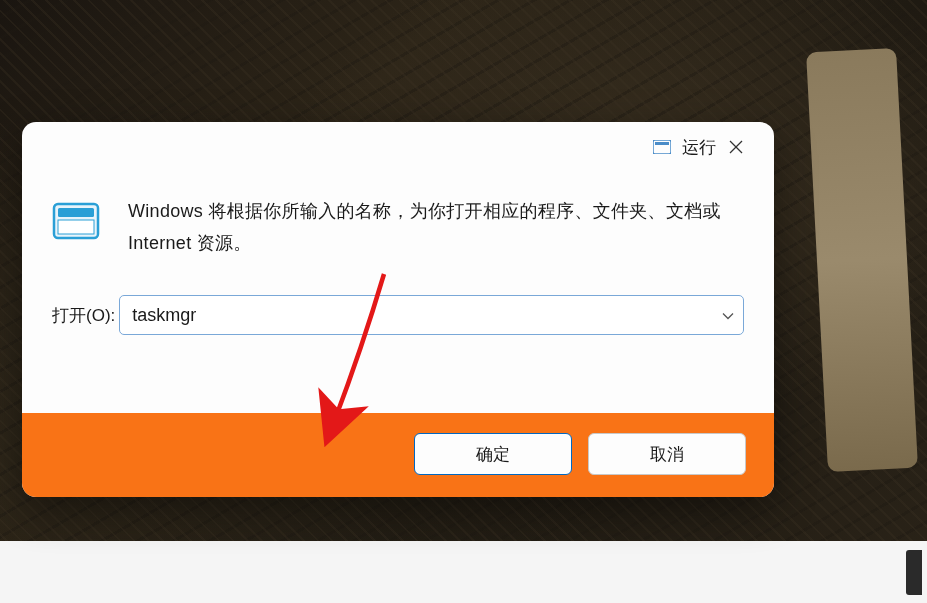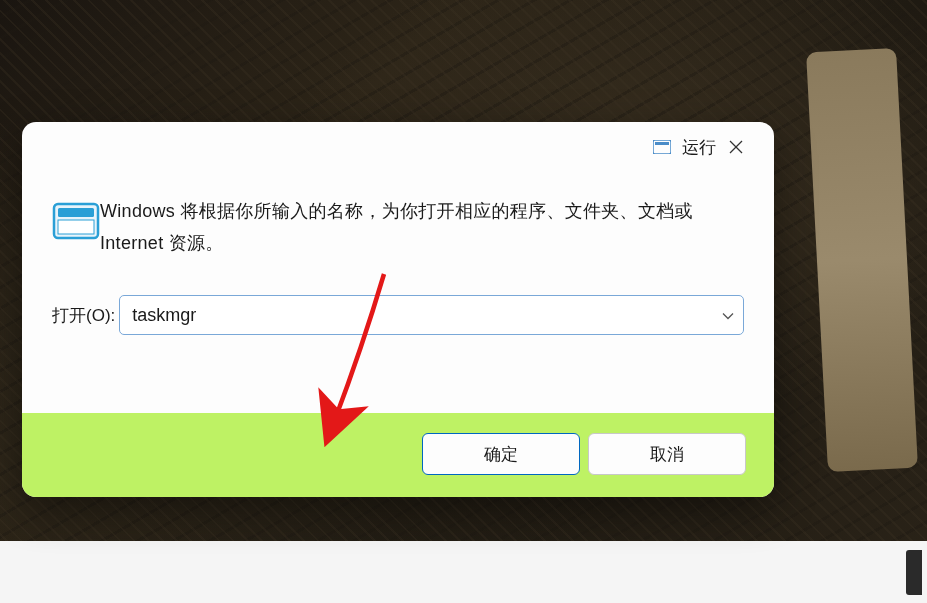--- a/index.html
+++ b/index.html
@@ -108,20 +108,21 @@
       cursor: pointer;
       border-radius: 6px;
       font-weight: 300;
     }
     .dialog-body {
       padding: 28px 30px 10px 30px;
     }
     .info-row {
       display: flex;
       align-items: flex-start;
+      gap: 28px;
       margin-bottom: 36px;
     }
     .run-icon {
       width: 48px;
       height: 42px;
       flex-shrink: 0;
       margin-top: 4px;
     }
     .description {
       font-size: 18px;
@@ -162,25 +163,25 @@
       top: 50%;
       transform: translateY(-50%);
       pointer-events: none;
       color: #666;
     }
     .dialog-footer {
       position: absolute;
       bottom: 0;
       left: 0;
       width: 100%;
-      background: #bef264;
+      background: #f97316;
       padding: 20px 28px 22px 28px;
       display: flex;
       justify-content: flex-end;
-      gap: 8px;
+      gap: 16px;
     }
     .dlg-button {
       min-width: 158px;
       height: 42px;
       font-size: 17px;
       font-family: inherit;
       background: #fdfdfd;
       border: 1px solid #c8c8c8;
       border-radius: 6px;
       cursor: pointer;

